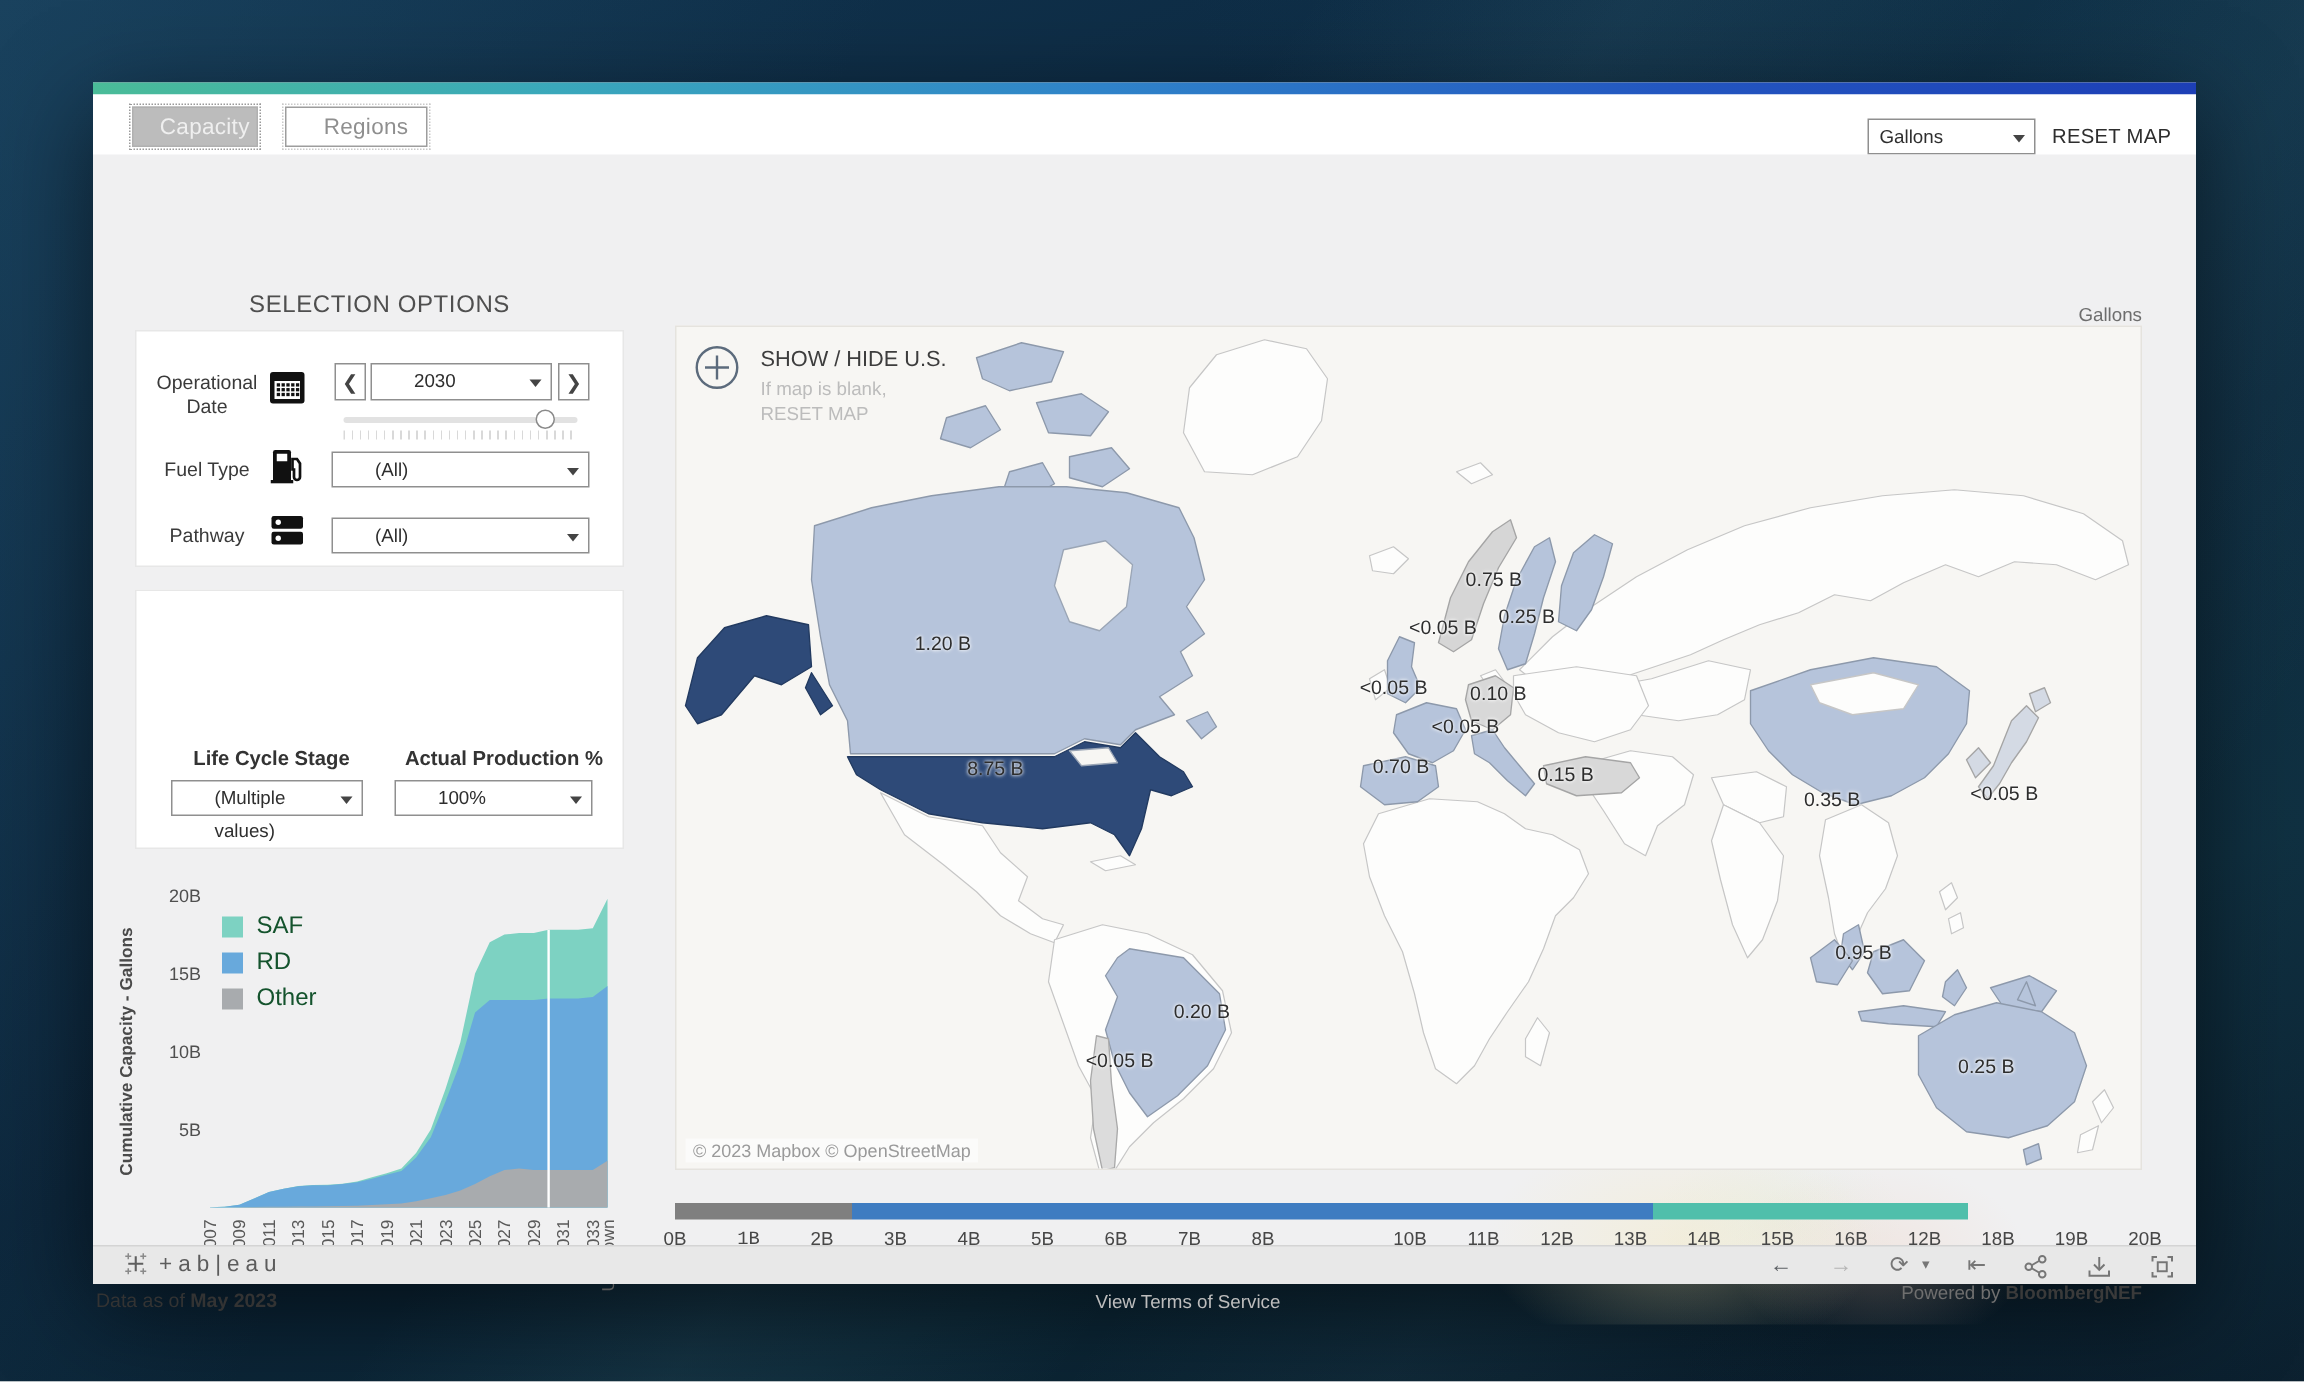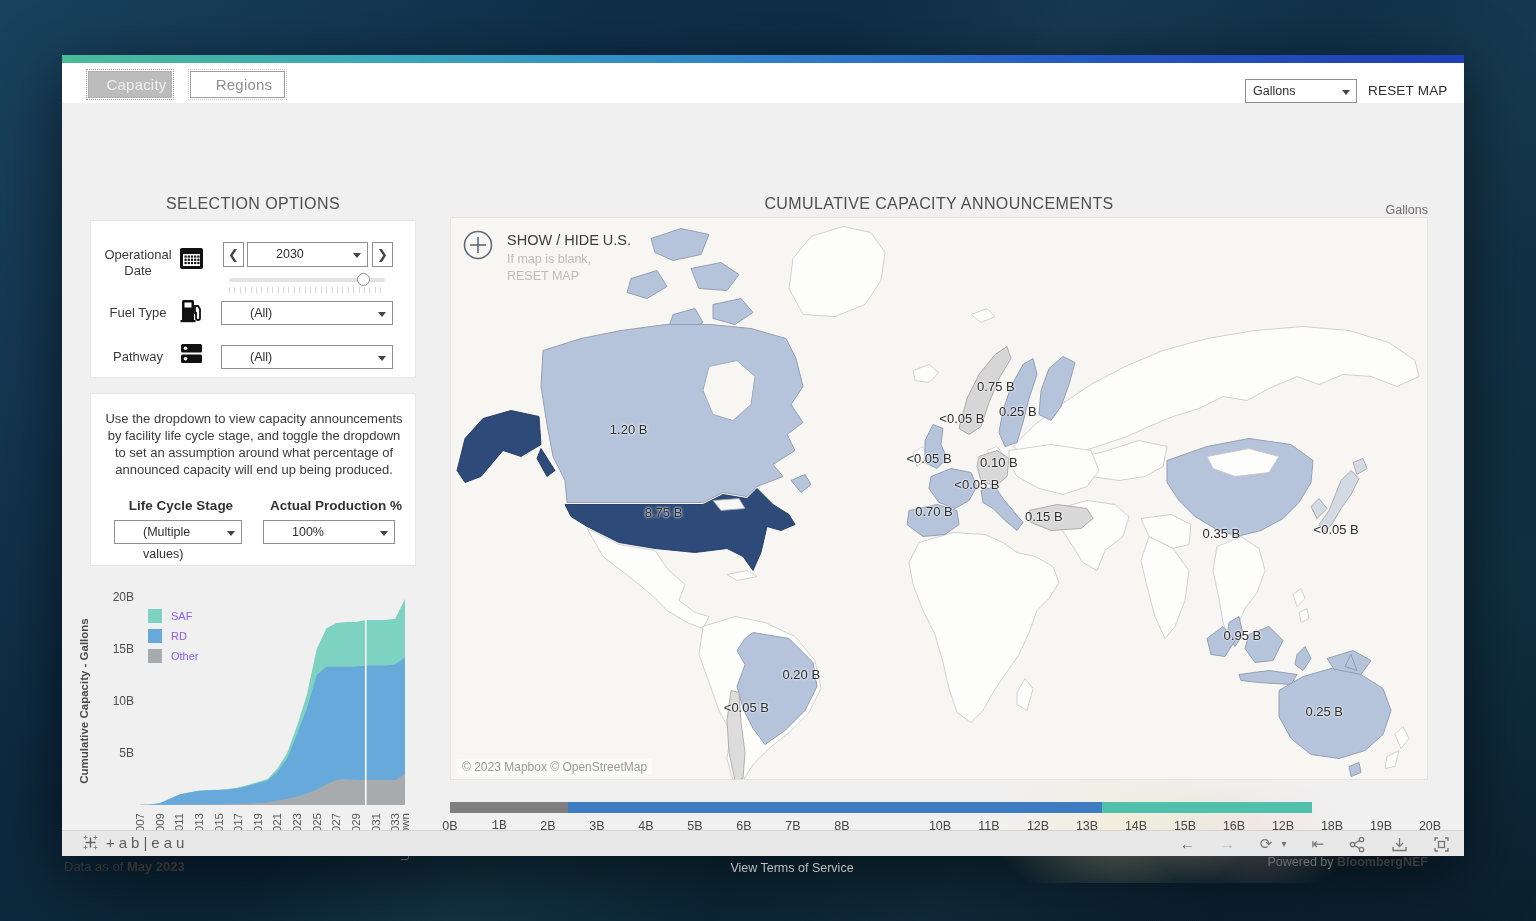--- a/index.html
+++ b/index.html
@@ -56,21 +56,21 @@
     text-align:center; line-height:1.32; }
   .info-head { position:absolute; top:104px; font-size:13.5px; font-weight:bold; color:#333; text-align:center; }
   #chart-wrap { position:absolute; left:0px; top:478px; width:366px; height:300px; }
   #area-svg { position:absolute; left:0; top:0; }
   #area-svg text.xt { font-size:11.5px; fill:#595959; font-family:"Liberation Sans",sans-serif; }
   #area-svg text.yt { font-size:12px; fill:#4f4f4f; font-family:"Liberation Sans",sans-serif; }
   #area-svg text.ylab { font-size:11.5px; font-weight:bold; fill:#4a4a4a; font-family:"Liberation Sans",sans-serif; }
   #chart-legend { position:absolute; left:86px; top:28px; }
   .lg-row { display:flex; align-items:center; margin-bottom:6px; }
   .lg-chip { width:14px; height:14px; margin-right:9px; }
-  .lg-label { font-size:11px; color:#8b5cf6; }
+  .lg-label { font-size:16px; color:#14532d; }
   #data-asof { position:absolute; left:2px; top:756px; font-size:13px; color:#333; }
   #map-area { position:absolute; left:388px; top:114px; width:978px; height:563px;
     background:#f7f6f3; border:1px solid #e5e3de; overflow:hidden; }
   #map-svg { position:absolute; left:0; top:0; }
   .map-label { position:absolute; transform:translate(-50%,-50%); font-size:13px; color:#2d2d2d;
     white-space:nowrap; text-shadow:0 0 3px rgba(255,255,255,.95), 0 0 2px rgba(255,255,255,.9); }
   #showhide { position:absolute; left:12px; top:10px; }
   #sh-circle { position:absolute; left:0; top:2px; width:30px; height:30px; }
   #sh-title { position:absolute; left:44px; top:4px; font-size:14.5px; color:#3d3d3d; white-space:nowrap; }
   .sh-sub { position:absolute; left:44px; font-size:12.5px; color:#bcbcbc; white-space:nowrap; }
@@ -109,21 +109,20 @@
       <span>Gallons</span>
       <span class="caret"></span>
     </div>
     <div id="reset-map">RESET MAP</div>
   </div>
 
   <div id="content">
     <div id="photo-bleed"></div>
 
     <div id="sel-title" class="panel-title">SELECTION OPTIONS</div>
-    <div id="map-title" class="panel-title">CUMULATIVE CAPACITY ANNOUNCEMENTS</div>
     <div id="map-unit">Gallons</div>
 
     <div id="panel-filters" class="white-panel">
       <div class="f-label" style="left:8px; top:26px; width:78px;">Operational Date</div>
       <svg class="f-icon" style="left:88px; top:24px;" viewBox="0 0 25 25">
         <rect x="1" y="3" width="23" height="21" rx="2" fill="#111"></rect>
         <rect x="4" y="9" width="17" height="12" fill="#fff"></rect>
         <g fill="#111">
           <rect x="5.5" y="10.5" width="2.2" height="2.2"></rect>
               <rect x="8.7" y="10.5" width="2.2" height="2.2"></rect>
@@ -172,21 +171,20 @@
         <circle cx="6.5" cy="7.2" r="1.8" fill="#fff"></circle>
         <circle cx="6.5" cy="17.8" r="1.8" fill="#fff"></circle>
       </svg>
       <div class="f-select select-box" style="left:130px; top:124px; width:172px; height:24px;">
         <span>(All)</span>
         <span class="caret"></span>
       </div>
     </div>
 
     <div id="panel-info" class="white-panel">
-      <div id="info-text">Use the dropdown to view capacity announcements by facility life cycle stage, and toggle the dropdown to set an assumption around what percentage of announced capacity will end up being produced.</div>
       <div class="info-head" style="left:10px; width:160px;">Life Cycle Stage</div>
       <div class="info-head" style="left:170px; width:150px;">Actual Production %</div>
       <div class="f-select select-box" style="left:23px; top:126px; width:128px; height:24px;">
         <span>(Multiple values)</span>
         <span class="caret"></span>
       </div>
       <div class="f-select select-box" style="left:172px; top:126px; width:132px; height:24px;">
         <span>100%</span>
         <span class="caret"></span>
       </div>

